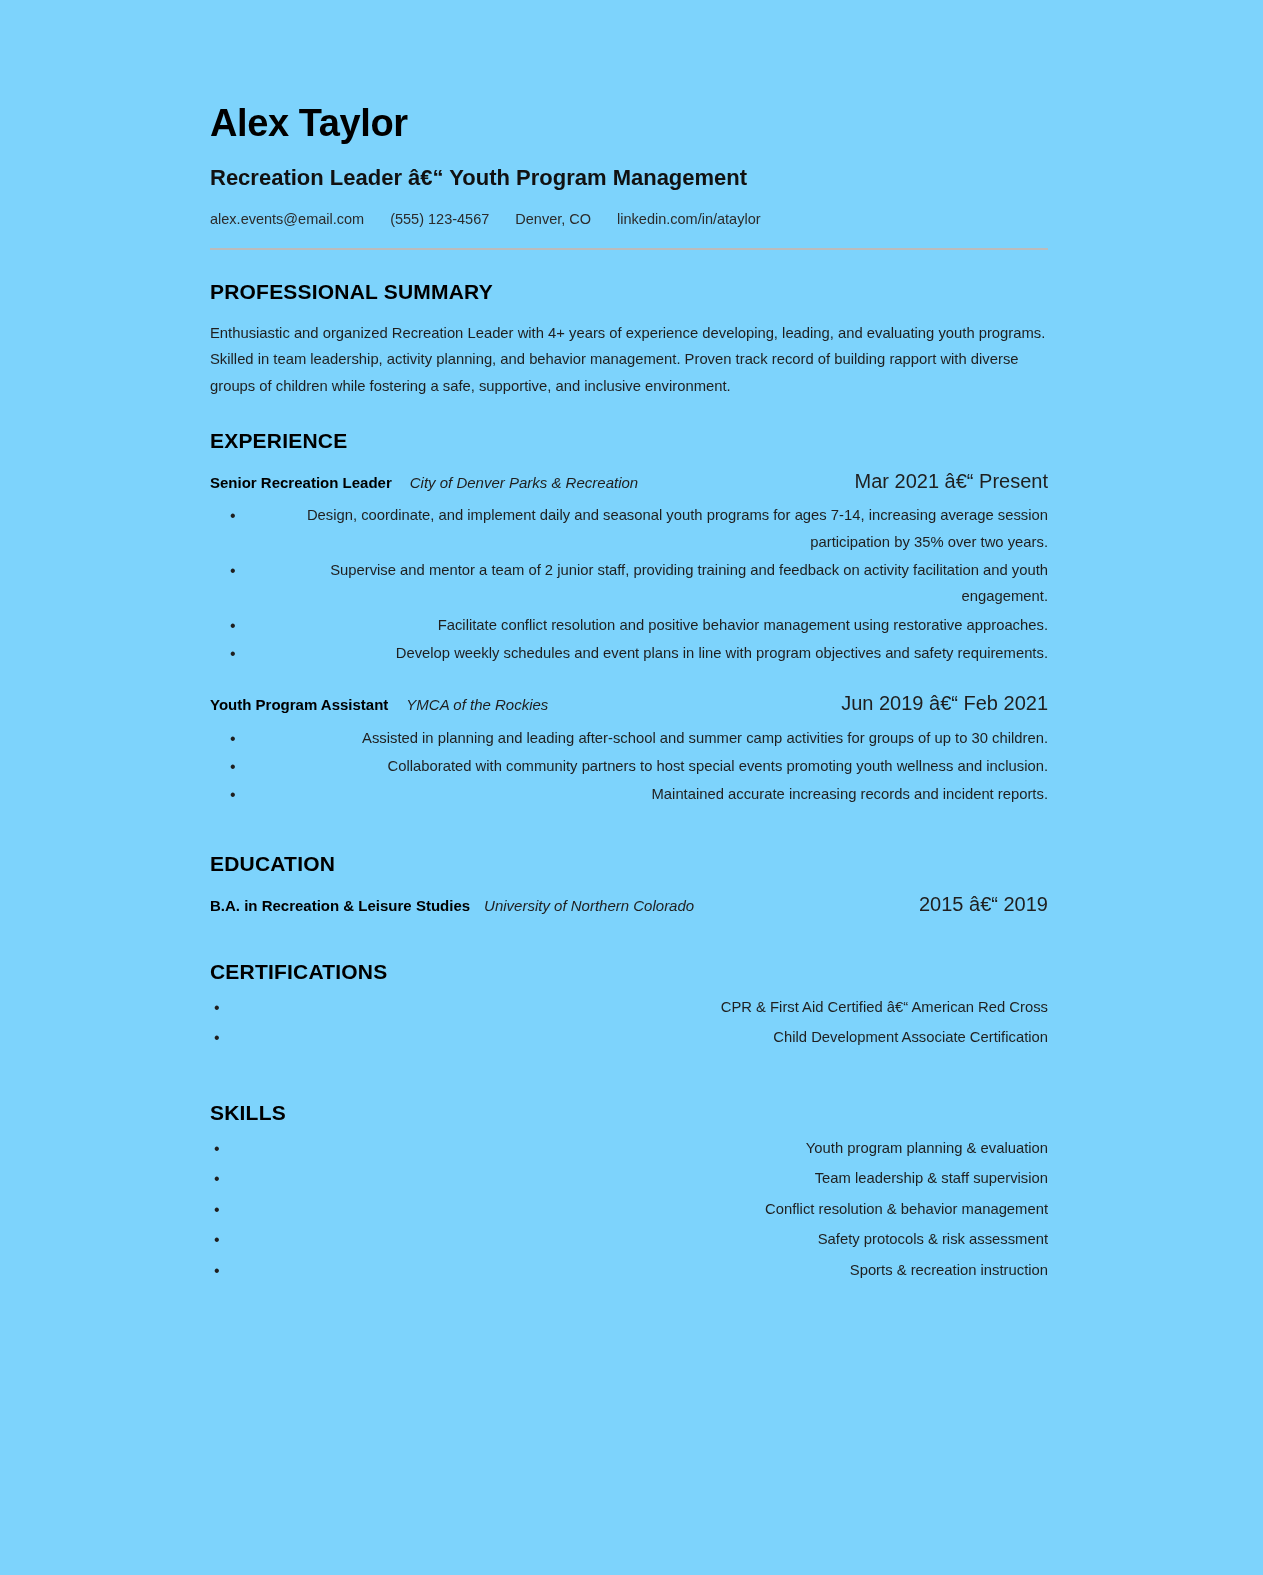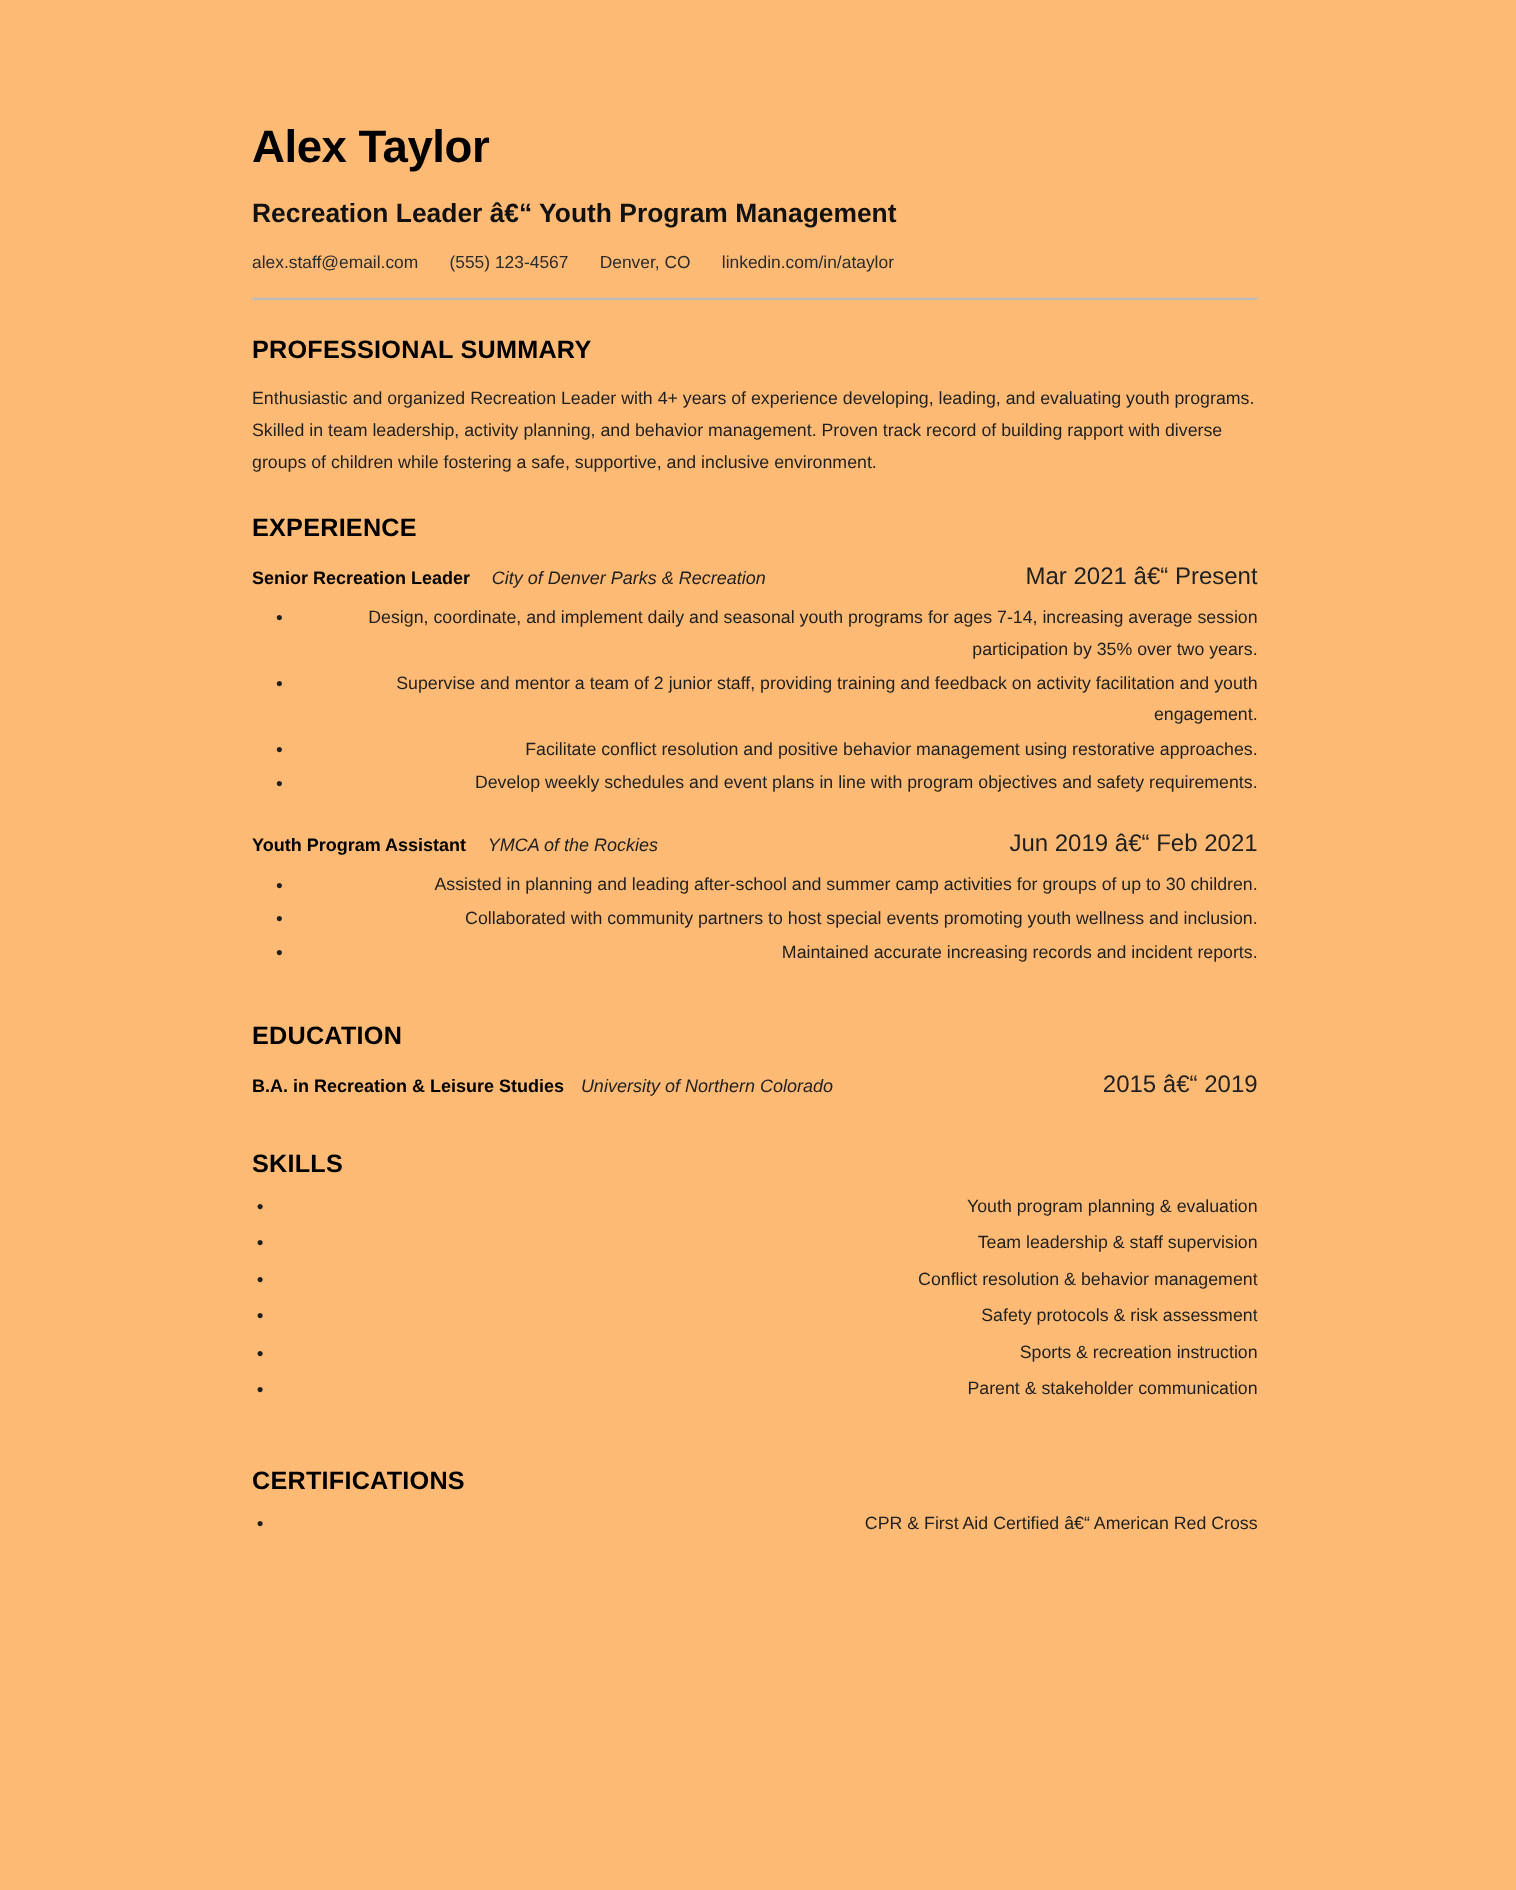--- a/index.html
+++ b/index.html
@@ -15,21 +15,21 @@
     overflow: hidden;
     font-family: "Liberation Sans", sans-serif;
     color: #1a1a1a;
     -webkit-font-smoothing: antialiased;
   }
 
   .page {
     position: relative;
     width: 1263px;
     height: 1575px;
-    background: #fdba74;
+    background: #7dd3fc;
   }
 
   
   .sheet {
     position: absolute;
     left: 210px;
     top: 0;
     width: 838px;
     height: 1292px;      
     overflow: hidden;
@@ -176,21 +176,21 @@
 
 <div class="page">
   <div class="sheet">
 
     <header>
       <h1 class="name">Alex Taylor</h1>
 
       <h2 class="headline">Recreation Leader â€“ Youth Program Management</h2>
 
       <div class="contact">
-        <span class="item">alex.staff@email.com</span><span class="gap"></span><span class="item">(555) 123-4567</span><span class="gap"></span><span class="item">Denver, CO</span><span class="gap"></span><span class="item">linkedin.com/in/ataylor</span>
+        <span class="item">alex.events@email.com</span><span class="gap"></span><span class="item">(555) 123-4567</span><span class="gap"></span><span class="item">Denver, CO</span><span class="gap"></span><span class="item">linkedin.com/in/ataylor</span>
       </div>
 
       <div class="rule"></div>
     </header>
 
     <section class="section summary-section">
       <h3 class="section-title">PROFESSIONAL SUMMARY</h3>
       <p class="summary">Enthusiastic and organized Recreation Leader with 4+ years of experience developing, leading, and evaluating youth programs. Skilled in team leadership, activity planning, and behavior management. Proven track record of building rapport with diverse groups of children while fostering a safe, supportive, and inclusive environment.</p>
     </section>
 
@@ -233,34 +233,34 @@
       <div class="entry">
         <div class="entry-head">
           <div class="entry-left">
             <span class="entry-role">B.A. in Recreation &amp; Leisure Studies</span><span class="entry-org wide">University of Northern Colorado</span>
           </div>
           <div class="entry-date">2015 â€“ 2019</div>
         </div>
       </div>
     </section>
 
+    <section class="section certifications">
+      <h3 class="section-title">CERTIFICATIONS</h3>
+      <ul class="bullets flat">
+        <li>CPR &amp; First Aid Certified â€“ American Red Cross</li>
+        <li>Child Development Associate Certification</li>
+      </ul>
+    </section>
+
     <section class="section skills">
       <h3 class="section-title">SKILLS</h3>
       <ul class="bullets flat">
         <li>Youth program planning &amp; evaluation</li>
         <li>Team leadership &amp; staff supervision</li>
         <li>Conflict resolution &amp; behavior management</li>
         <li>Safety protocols &amp; risk assessment</li>
         <li>Sports &amp; recreation instruction</li>
         <li>Parent &amp; stakeholder communication</li>
       </ul>
     </section>
 
-    <section class="section certifications">
-      <h3 class="section-title">CERTIFICATIONS</h3>
-      <ul class="bullets flat">
-        <li>CPR &amp; First Aid Certified â€“ American Red Cross</li>
-        <li>Child Development Associate Certification</li>
-      </ul>
-    </section>
-
   </div>
 </div>
 
 </body></html>

